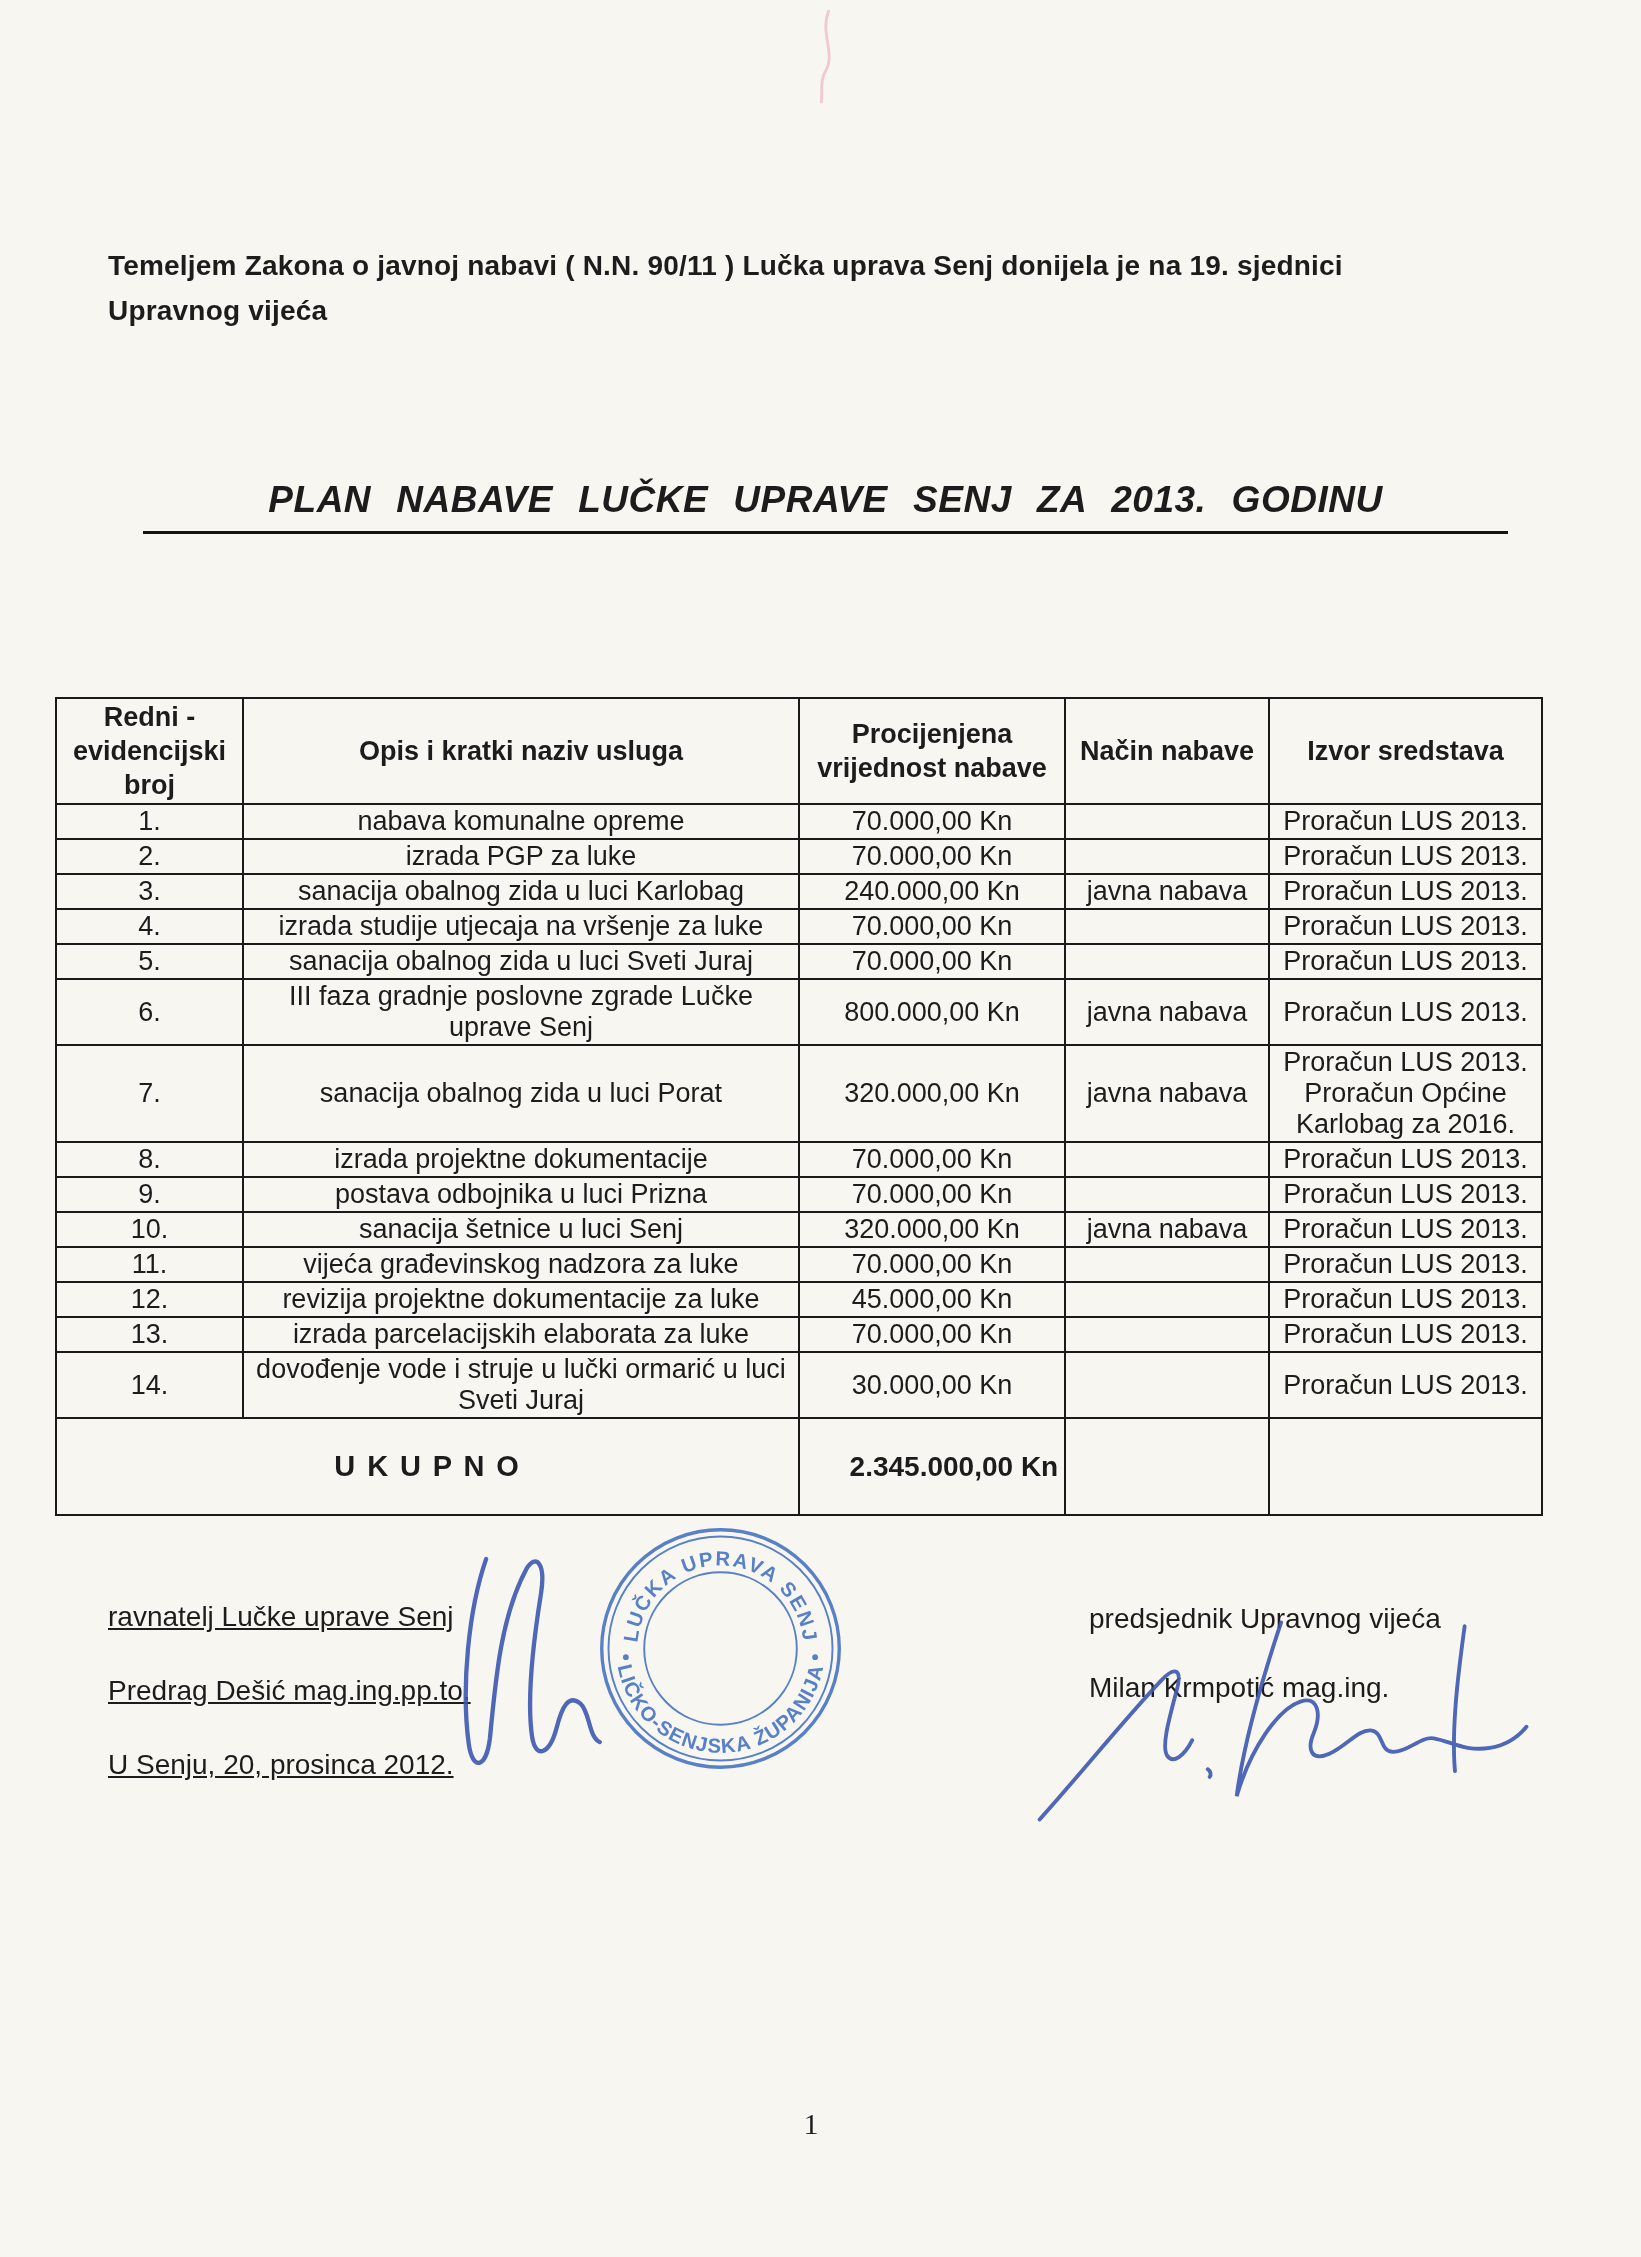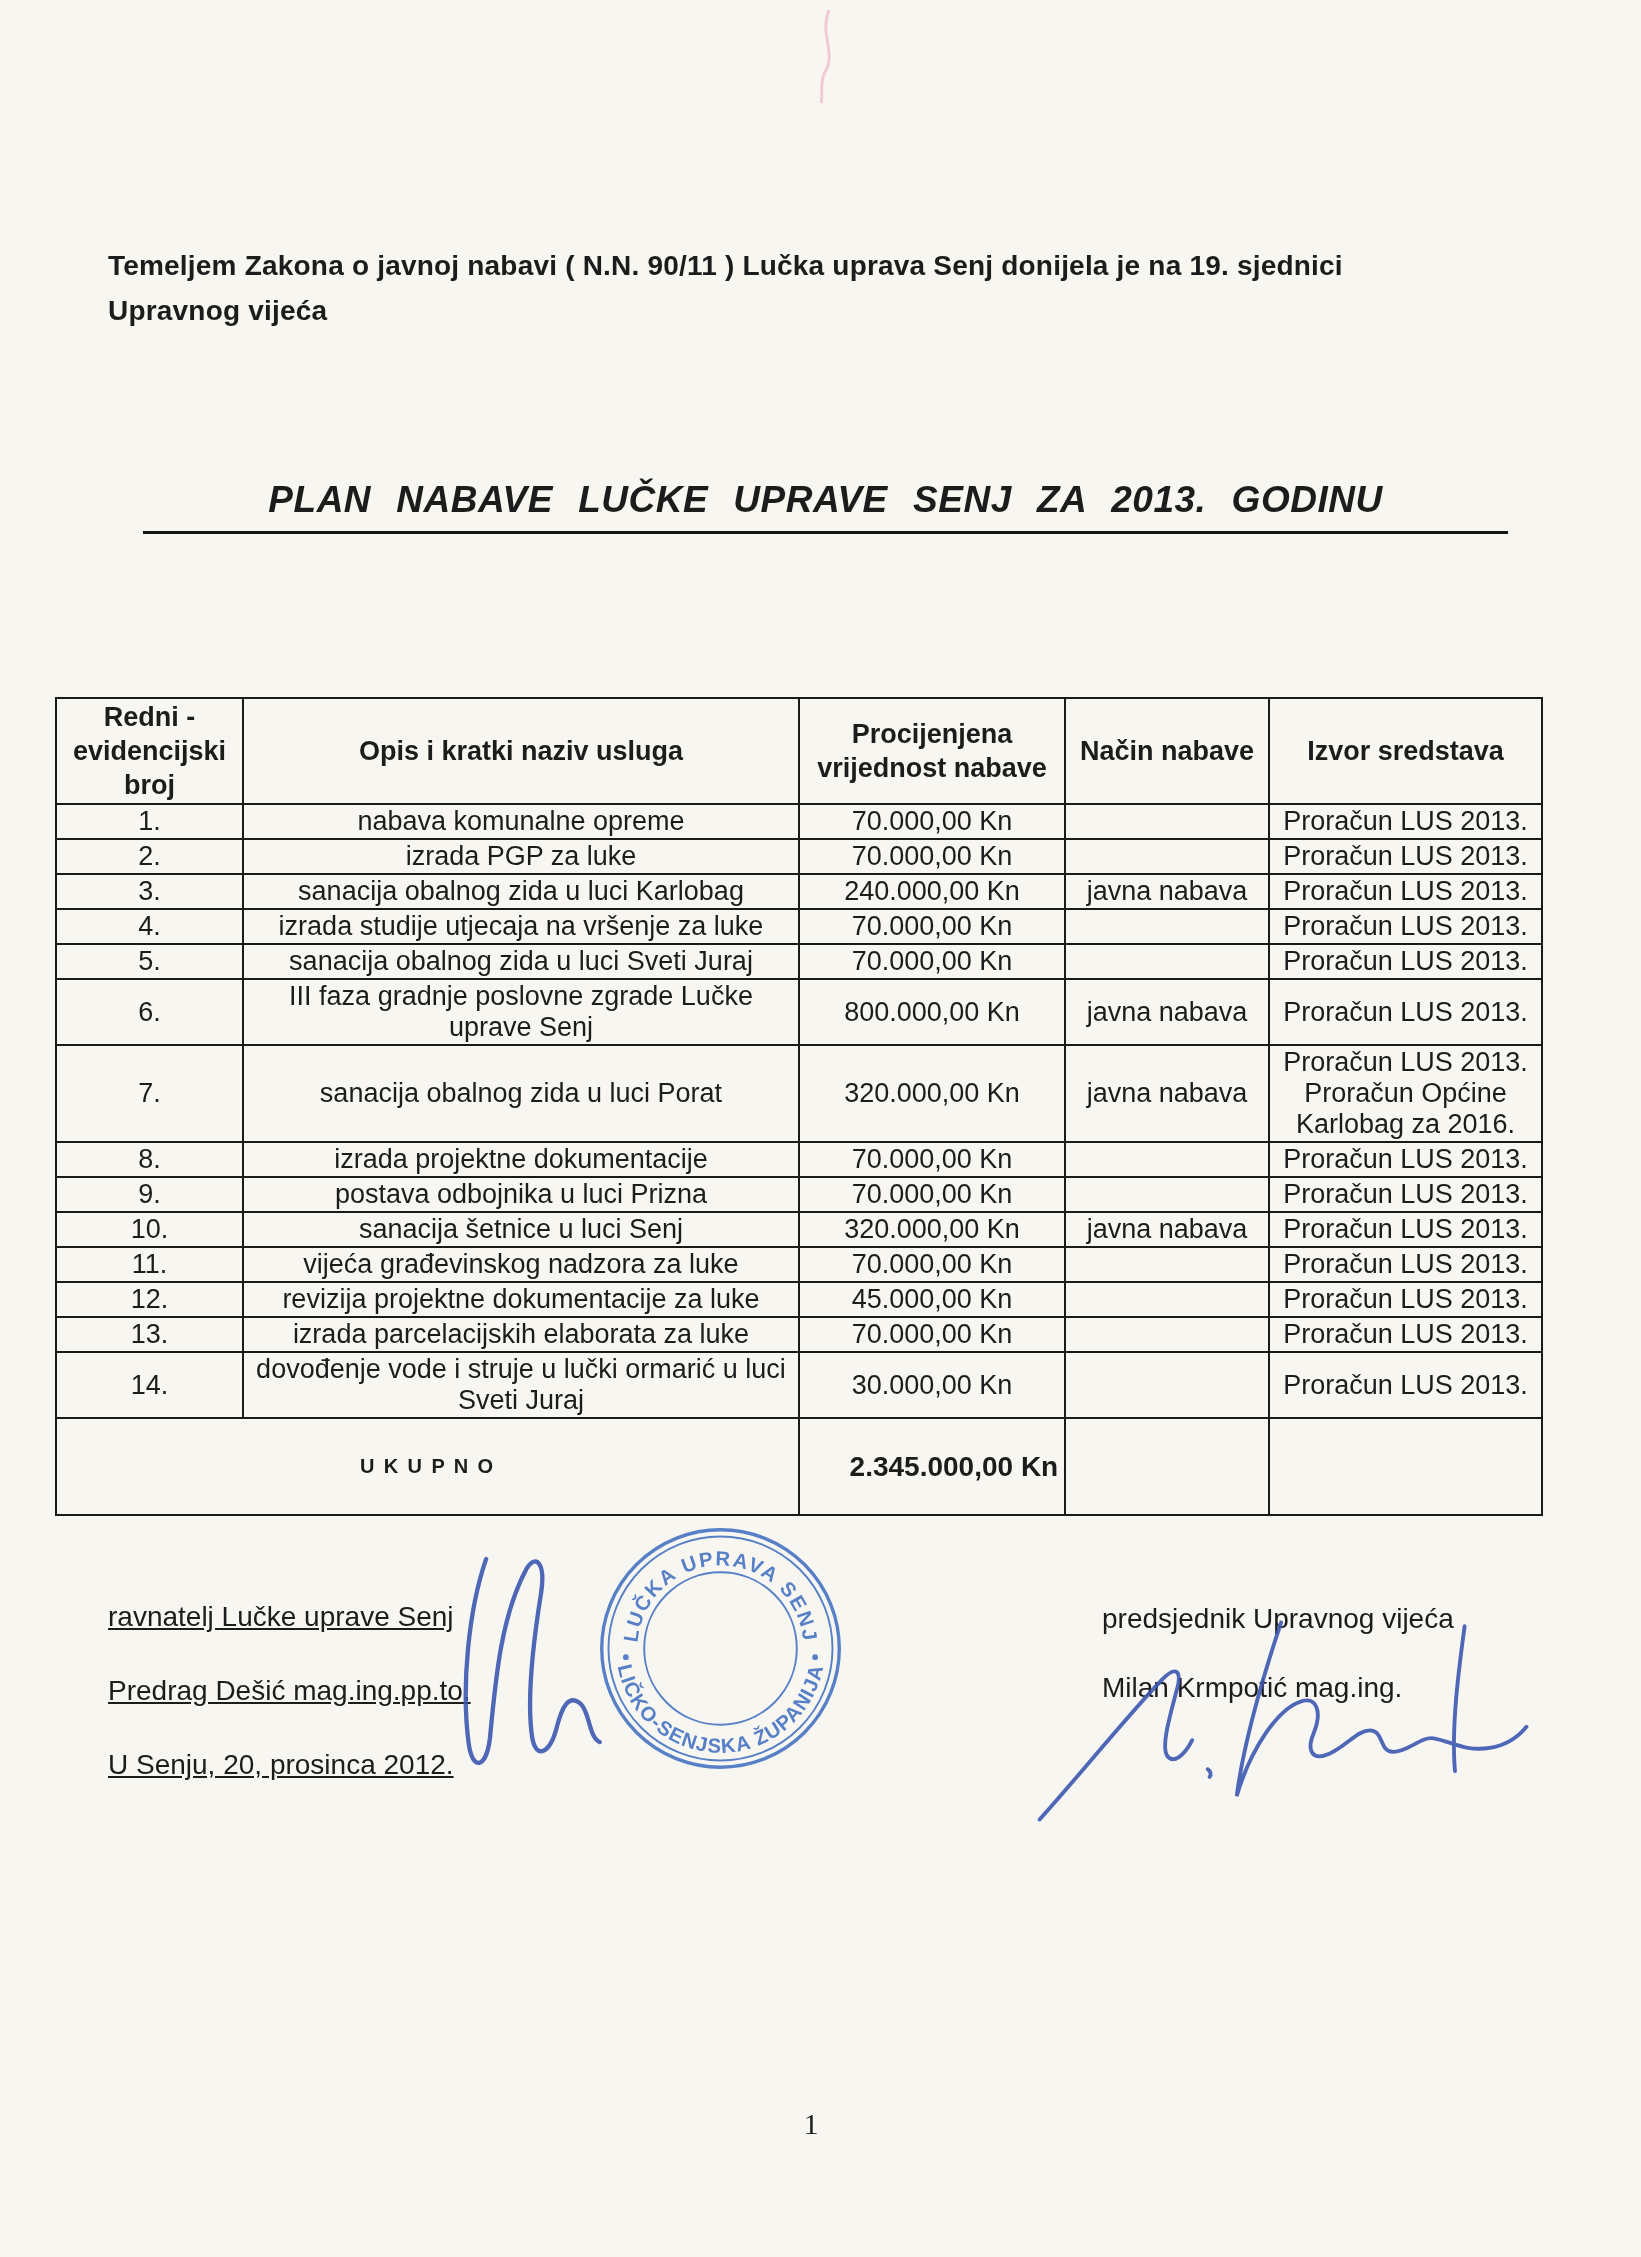--- a/index.html
+++ b/index.html
@@ -44,28 +44,28 @@
     font-size:27px; font-weight:bold; line-height:34px;
     height:102px;
   }
   table.plan td {
     font-size:27px; font-weight:normal; line-height:31px;
     height:32px;
   }
   tr.total-row td {
     height:97px; font-weight:bold;
   }
-  tr.total-row .total-label { font-size:20px; letter-spacing:1.9px; }
+  tr.total-row .total-label { font-size:29px; letter-spacing:1.9px; }
   tr.total-row .total-value { font-size:28px;text-align:right; }
 
   .sig-block { position:absolute; font-size:28px; }
   .sig-block div { margin-bottom:42px; white-space:nowrap; }
   .sig-left  { left:108px;  top:1601px;text-decoration:underline; }
   .sig-right { left:1089px; top:1603px; }
-  .sig-right div { margin-bottom:37px;margin-left:13px; }
+  .sig-right div { margin-bottom:37px; }
 
   .svg-abs { position:absolute; }
 
   .page-number {
     position:absolute; left:782px; top:2107px; width:58px;
     text-align:center;
     font-family:"Liberation Serif", serif;
     font-size:30px;
   }
 </style>

